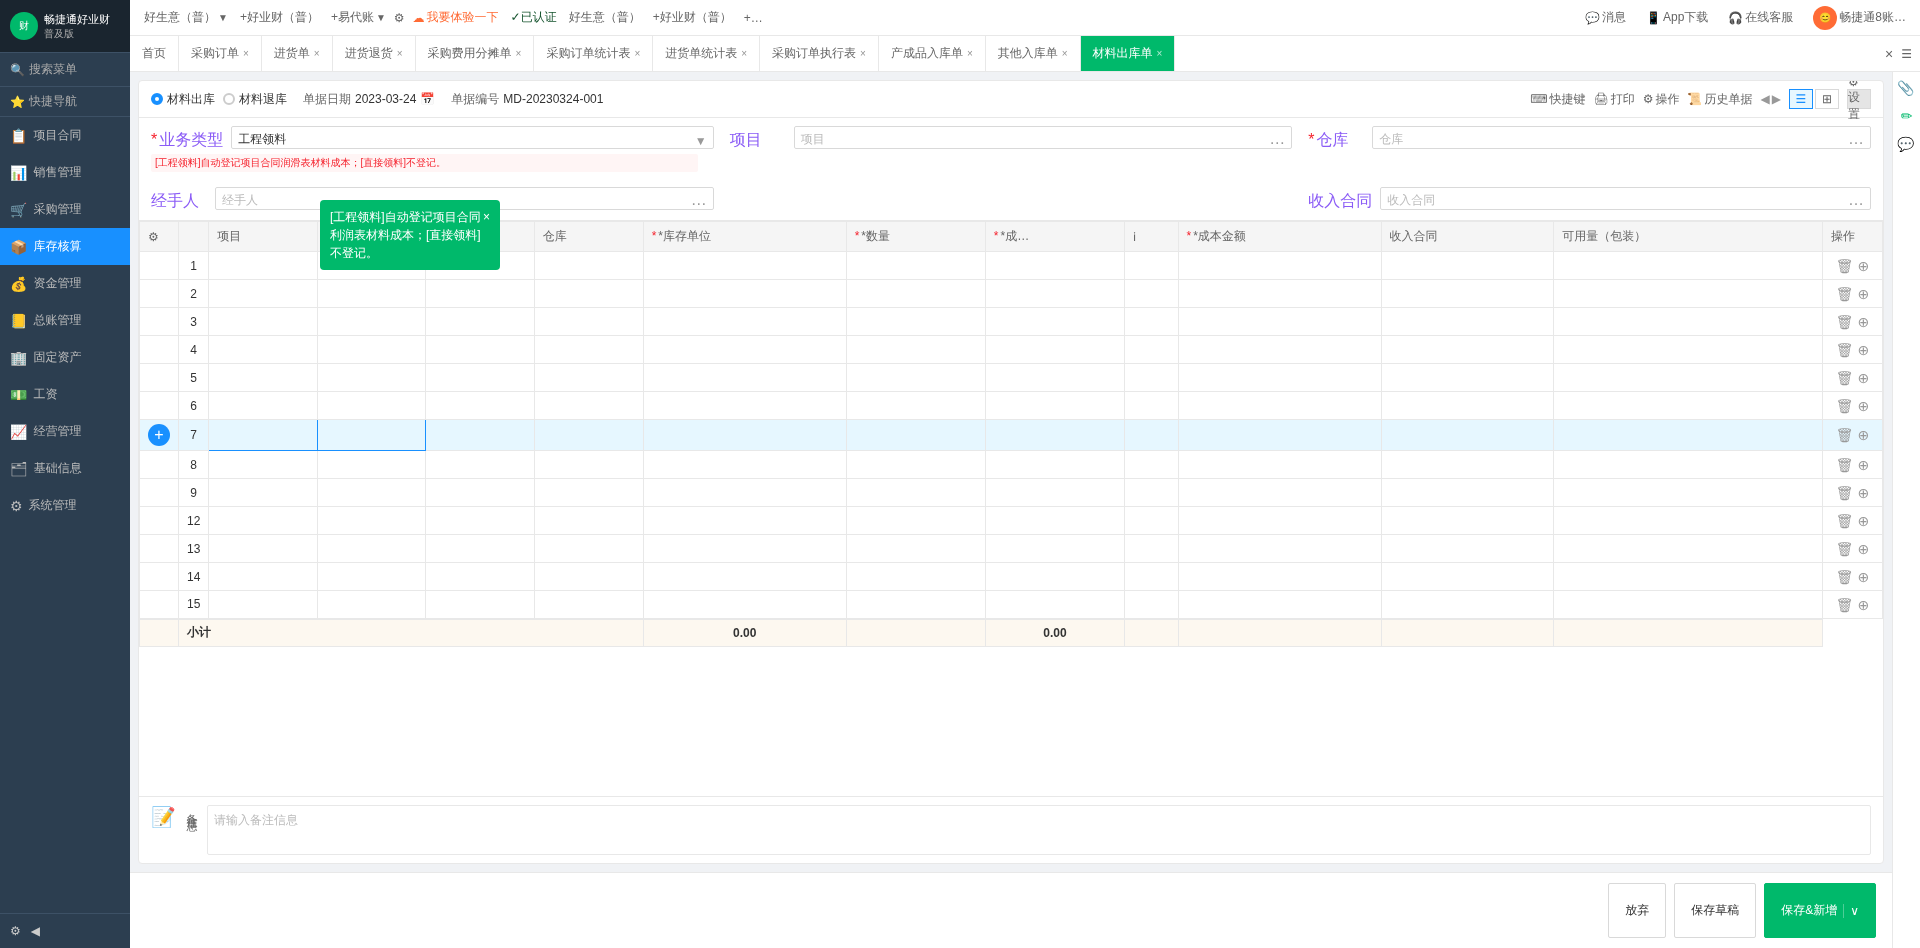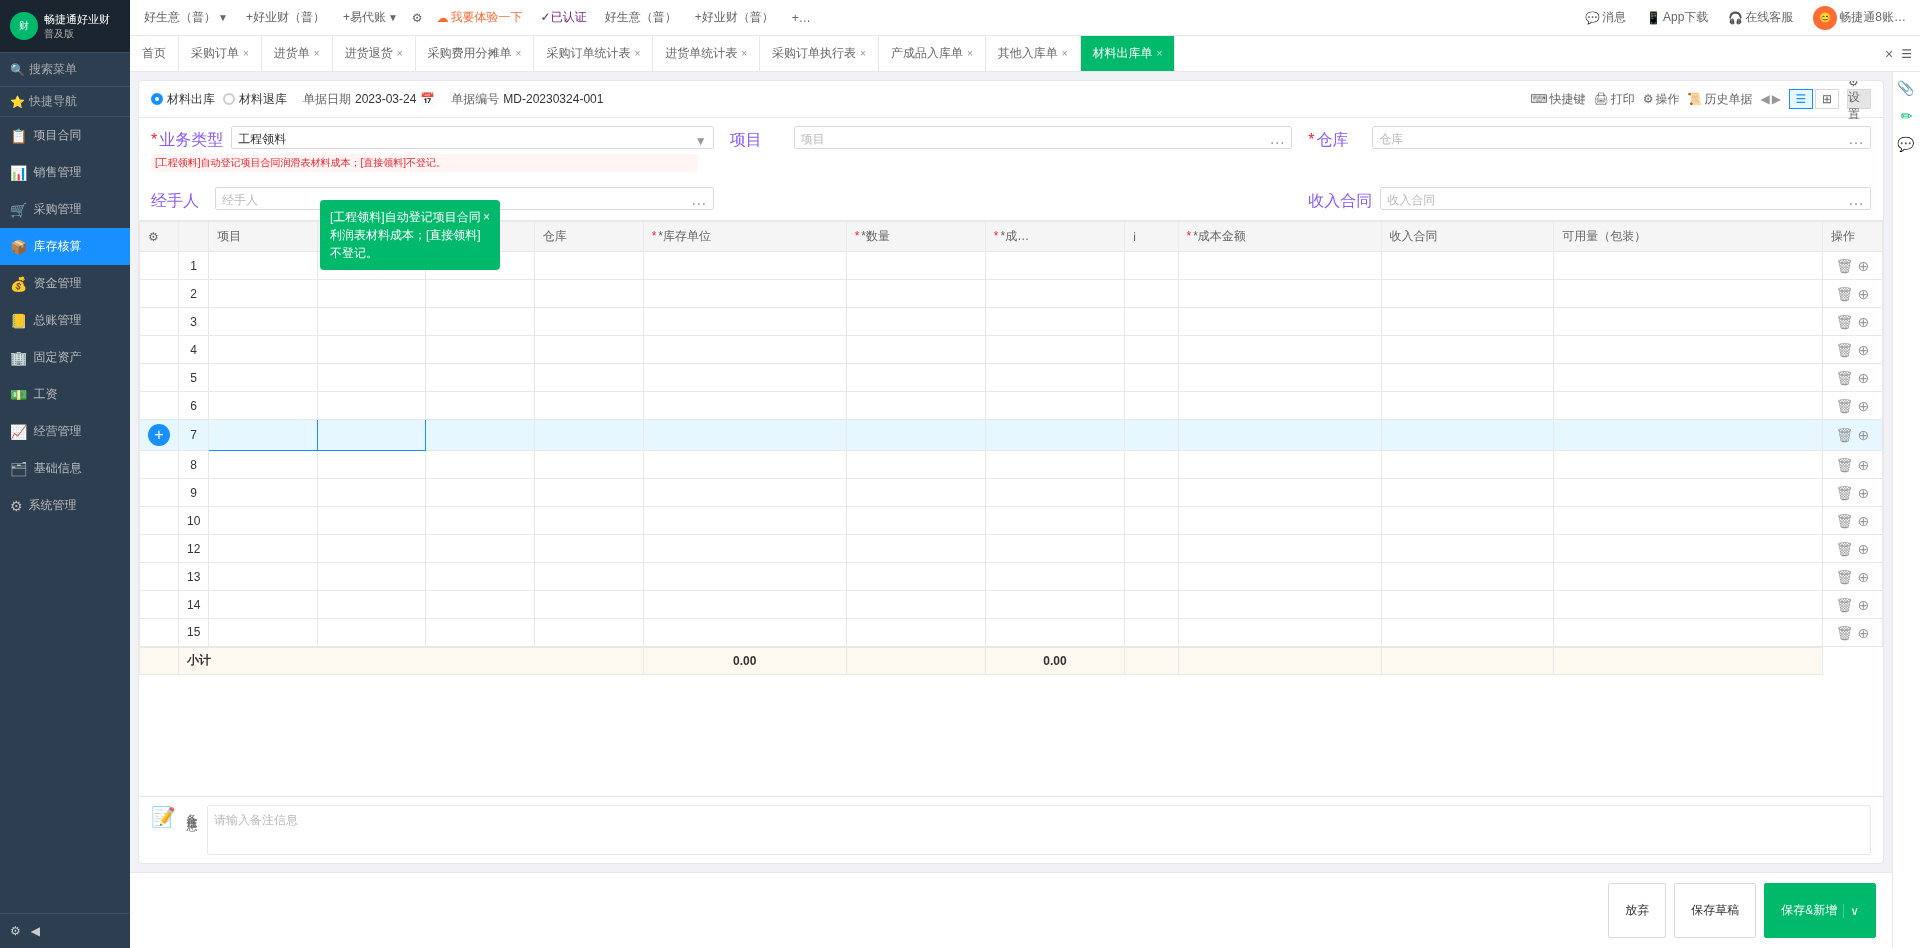--- a/index.html
+++ b/index.html
@@ -16,25 +16,25 @@
     .sidebar-item { padding: 10px 10px; display: flex; align-items: center; gap: 6px; cursor: pointer; color: #bbb; font-size: 12px; transition: background 0.2s; }
     .sidebar-item.active { background: #1890ff; color: #fff; }
     .sidebar-item .icon { font-size: 14px; }
     .sidebar-bottom { margin-top: auto; padding: 10px; display: flex; gap: 10px; border-top: 1px solid #3d5166; }
     
     
     .main-content { flex: 1; display: flex; flex-direction: column; overflow: hidden; }
     
     
     .top-bar { height: 36px; background: #fff; border-bottom: 1px solid #e8e8e8; display: flex; align-items: center; padding: 0 10px; gap: 8px; font-size: 12px; }
-    .top-bar-left { display: flex; align-items: center; gap: 10px; flex: 1; overflow: hidden; }
+    .top-bar-left { display: flex; align-items: center; gap: 4px; flex: 1; overflow: hidden; }
     .top-nav-item { display: flex; align-items: center; gap: 2px; cursor: pointer; color: #666; white-space: nowrap; padding: 0 4px; }
     .top-nav-item .arrow { font-size: 10px; }
     .top-bar-right { display: flex; align-items: center; gap: 12px; font-size: 12px; color: #666; }
-    .badge-green { color: #701a75; align-items: flex-end; }
+    .badge-green { color: #14532d; align-items: flex-end; }
     .user-avatar { width: 24px; height: 24px; border-radius: 50%; background: #ff6b35; display: flex; align-items: center; justify-content: center; color: #fff; font-size: 10px; }
     
     
     .tab-bar { height: 36px; background: #fff; border-bottom: 1px solid #e8e8e8; display: flex; align-items: stretch; overflow: hidden; }
     .tab-item { display: flex; align-items: center; padding: 0 12px; gap: 4px; cursor: pointer; border-right: 1px solid #e8e8e8; font-size: 12px; color: #666; white-space: nowrap; }
     .tab-item.active { background: #00b96b; color: #fff; }
     .tab-close { font-size: 10px; cursor: pointer; opacity: 0.7; }
     .tab-bar-end { margin-left: auto; display: flex; align-items: center; padding: 0 8px; gap: 8px; }
     
     
@@ -550,36 +550,20 @@
                     <td></td>
                     <td></td>
                     <td></td>
                     <td></td>
                     <td></td>
                     <td></td>
                     <td class="col-actions"><span class="action-btn">🗑</span><span class="action-btn">⊕</span></td>
                   </tr>
                 <tr>
                     <td class="col-settings"></td>
-                    <td class="row-num">10</td>
-                    <td></td>
-                    <td></td>
-                    <td></td>
-                    <td></td>
-                    <td></td>
-                    <td></td>
-                    <td></td>
-                    <td></td>
-                    <td></td>
-                    <td></td>
-                    <td></td>
-                    <td class="col-actions"><span class="action-btn">🗑</span><span class="action-btn">⊕</span></td>
-                  </tr>
-                <tr>
-                    <td class="col-settings"></td>
                     <td class="row-num">12</td>
                     <td></td>
                     <td></td>
                     <td></td>
                     <td></td>
                     <td></td>
                     <td></td>
                     <td></td>
                     <td></td>
                     <td></td>

